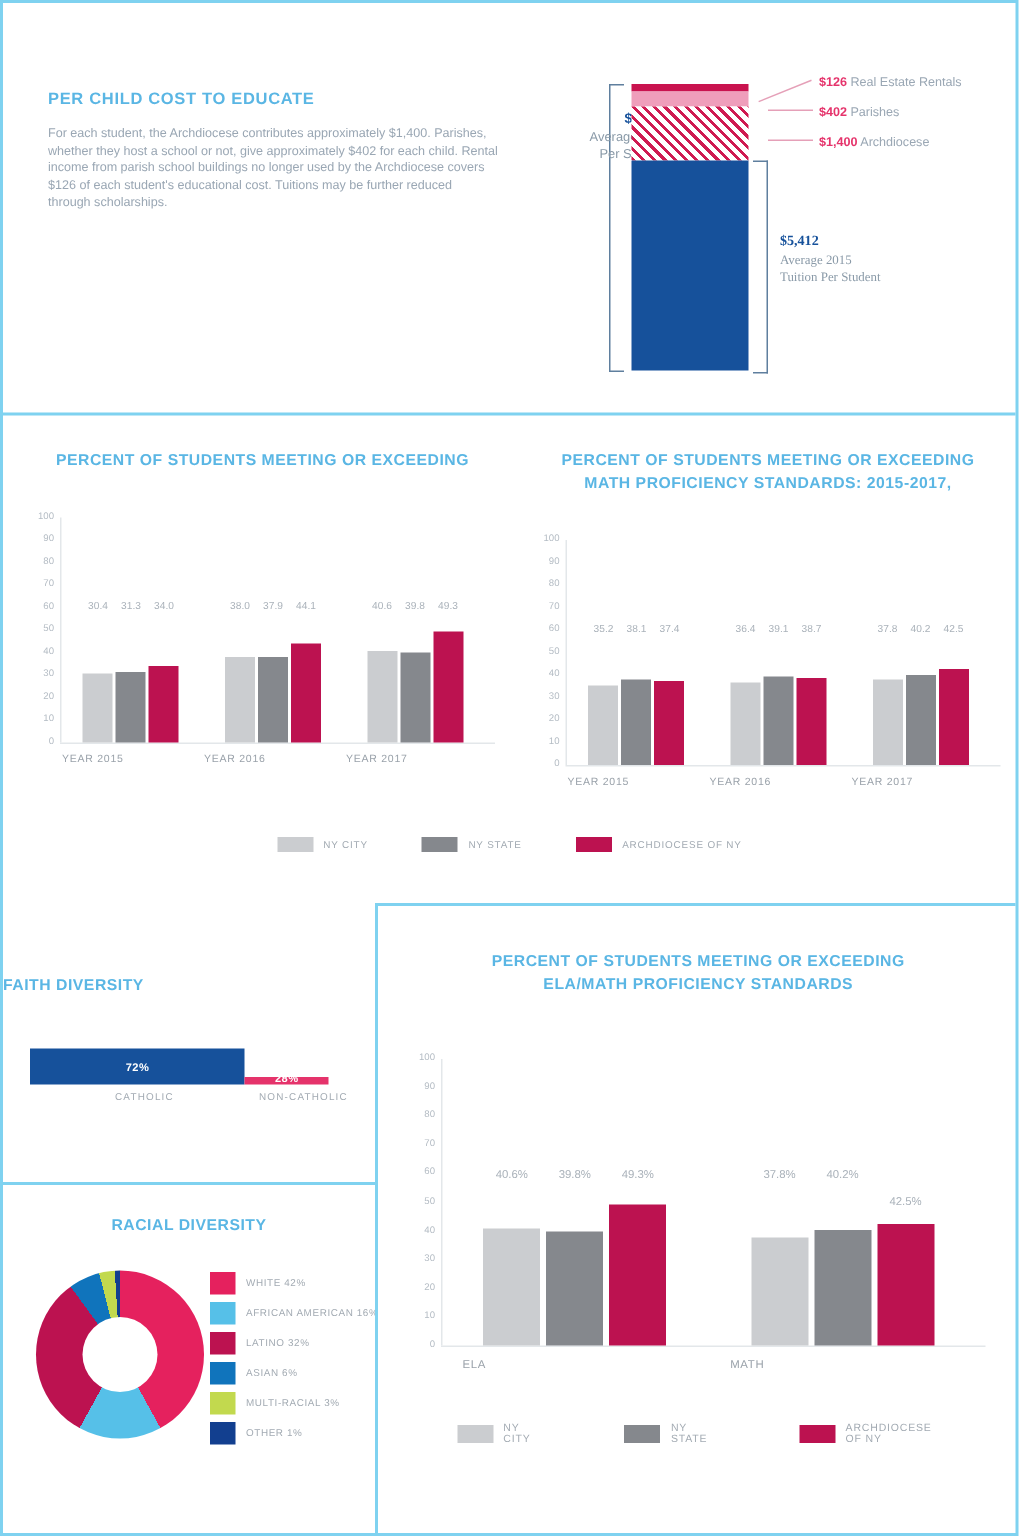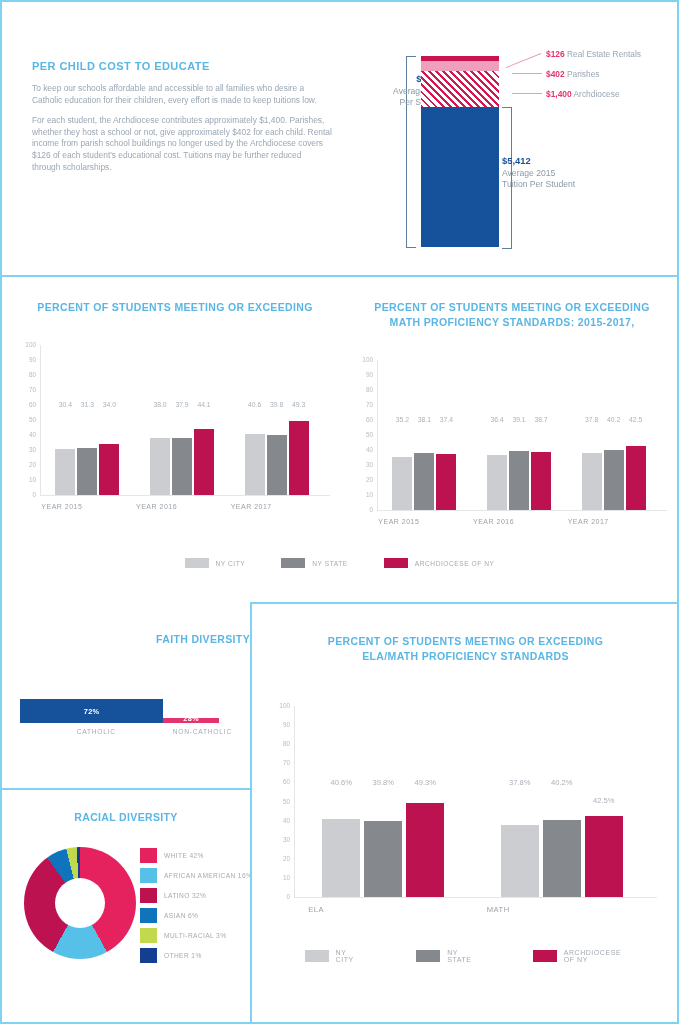--- a/index.html
+++ b/index.html
@@ -84,22 +84,22 @@
     text-align:right;color:#8a9aa8;font-size:8.6px;line-height:11.5px;
   }
   #label-total b{color:#16519b;font-size:9.4px;}
 
   
   #bracket-right{
     position:absolute;left:140px;top:60px;width:9px;height:144px;
     border:1.4px solid #5f7f9e;border-left:none;
   }
   #label-tuition{
-    position:absolute;left:140px;top:95px;width:120px;
-    color:#8a9aa8;font-size:8.6px;line-height:11.5px;
+    position:absolute;left:158px;top:95px;width:120px;
+    color:#8a9aa8;font-size:8.6px;line-height:11.5px;font-family:Liberation Serif, serif;
   }
   #label-tuition b{color:#16519b;font-size:9.4px;}
 
   
   .callout{
     position:absolute;color:#9aa7b4;font-size:8.4px;white-space:nowrap;
   }
   .callout b{color:#e5336b;}
   #callout-rentals    {left:184px;top:7px;}
   #callout-parishes   {left:184px;top:27px;}
@@ -152,21 +152,21 @@
   .sw-arch{background:#bc1250;}
   .legend-label{color:#a3abb3;font-size:6.6px;letter-spacing:.55px;}
 
   #legend-proficiency{left:0;top:556px;width:675px;}
   #legend-elamath{left:25px;top:345px;width:380px;}
   #legend-elamath .legend-item{margin:0 28px;}
   #legend-elamath .swatch{width:30px;height:12px;}
   #legend-elamath .legend-label{font-size:7px;}
 
   
-  #faith-title{position:absolute;left:0;top:30px;width:248px;text-align:right;}
+  #faith-title{position:absolute;left:0;top:48px;width:248px;text-align:left;}
   #faith-bar{
     position:absolute;left:18px;top:97px;width:199px;height:24px;display:flex;border-radius:12px;
   }
   #faith-catholic{background:#16519b;display:flex;align-items:center;justify-content:center;}
   #faith-noncatholic{background:#e5336b;display:flex;align-items:flex-end;justify-content:center;margin-top:19px;}
   .faith-pct{color:#ffffff;font-size:7.4px;font-weight:bold;letter-spacing:.3px;}
   .faith-cap{
     position:absolute;top:126px;color:#a3abb3;font-size:6.6px;letter-spacing:.8px;
   }
   #cap-catholic{left:18px;width:153px;text-align:center;}
@@ -187,21 +187,20 @@
 </style>
 </head>
 <body>
 
 <div class="page">
 
   <div class="sec" id="sec-cost">
 
     <div id="cost-text">
       <span class="sec-title">PER CHILD COST TO EDUCATE</span>
-      <p class="body-copy">To keep our schools affordable and accessible to all families who desire a Catholic education for their children, every effort is made to keep tuitions low.</p>
       <p class="body-copy">For each student, the Archdiocese contributes approximately $1,400. Parishes, whether they host a school or not, give approximately $402 for each child. Rental income from parish school buildings no longer used by the Archdiocese covers $126 of each student's educational cost. Tuitions may be further reduced through scholarships.</p>
     </div>
 
     <div id="cost-figure">
 
       <div id="bracket-left">
         <div id="label-total">
           <b>$7,340</b><br>
           <span>Average Cost</span><br>
           <span>Per Student</span>

